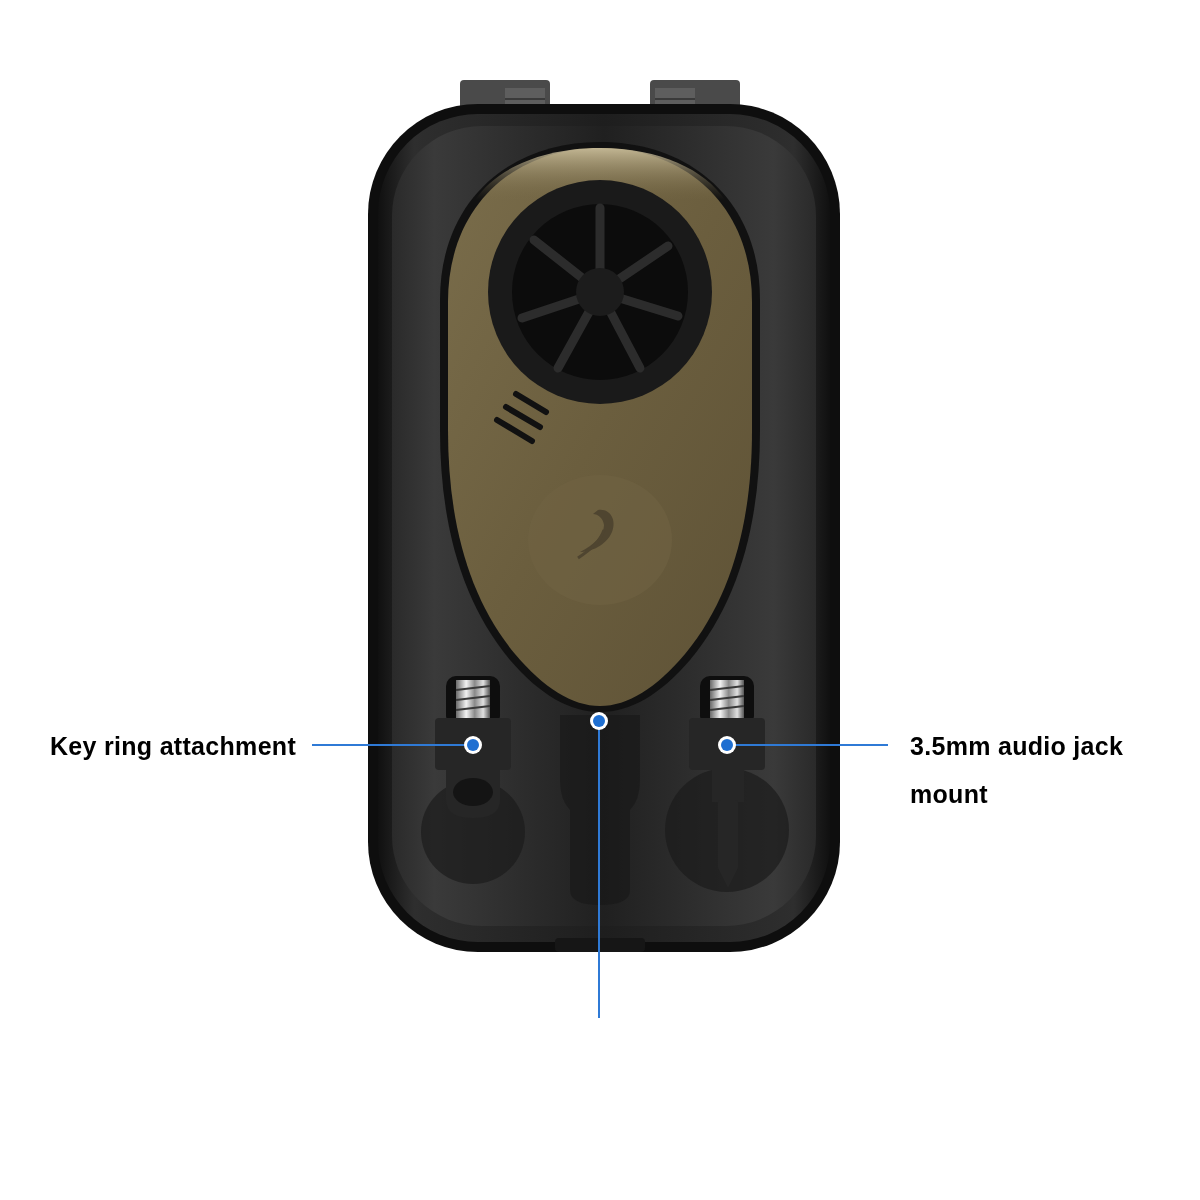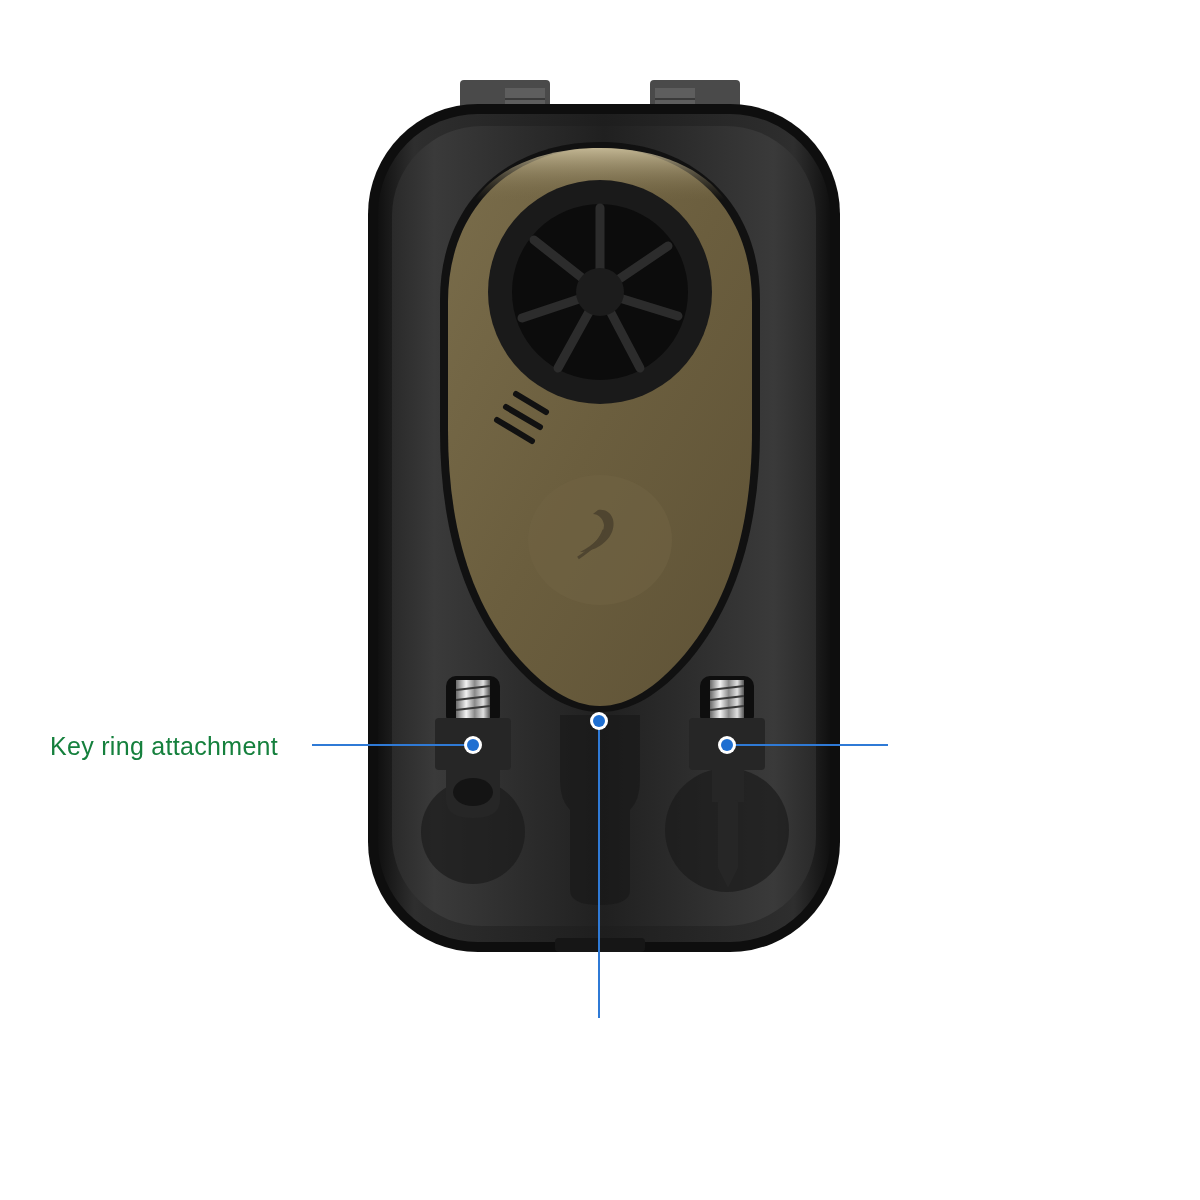--- a/index.html
+++ b/index.html
@@ -1,19 +1,19 @@
 <!DOCTYPE html>
 <html><head>
 <meta charset="utf-8">
 <style>
   html, body { margin: 0; padding: 0; background: #ffffff; }
   body { width: 1200px; height: 1200px; position: relative; overflow: hidden;
          font-family: "Liberation Sans", "DejaVu Sans", sans-serif; }
   .stage { position: absolute; left: 0; top: 0; width: 1200px; height: 1200px; }
-  .callout-label { position: absolute; color: #15803d; font-size: 25px; font-weight: 400;
+  .callout-label { position: absolute; color: #000000; font-size: 25px; font-weight: 700;
                    letter-spacing: 0.3px; white-space: nowrap; line-height: 48px; }
   .lbl-key { left: 50px; top: 722px; }
   .lbl-audio { left: 910px; top: 722px; width: 260px; white-space: normal; }
   .lbl-screw { left: 477px; top: 1021px; }
   svg { position: absolute; left: 0; top: 0; }
 </style>
 </head>
 <body>
 
 <div class="stage">
@@ -149,13 +149,14 @@
       <circle cx="727" cy="745" r="9" fill="#ffffff"></circle>
       <circle cx="727" cy="745" r="6" fill="#1f6fd1"></circle>
     </g>
     <g>
       <circle cx="599" cy="721" r="9" fill="#ffffff"></circle>
       <circle cx="599" cy="721" r="6" fill="#1f6fd1"></circle>
     </g>
   </svg>
 
   <div class="callout-label lbl-key">Key ring attachment</div>
+  <div class="callout-label lbl-audio">3.5mm audio jack mount</div>
 </div>
 
 </body></html>

